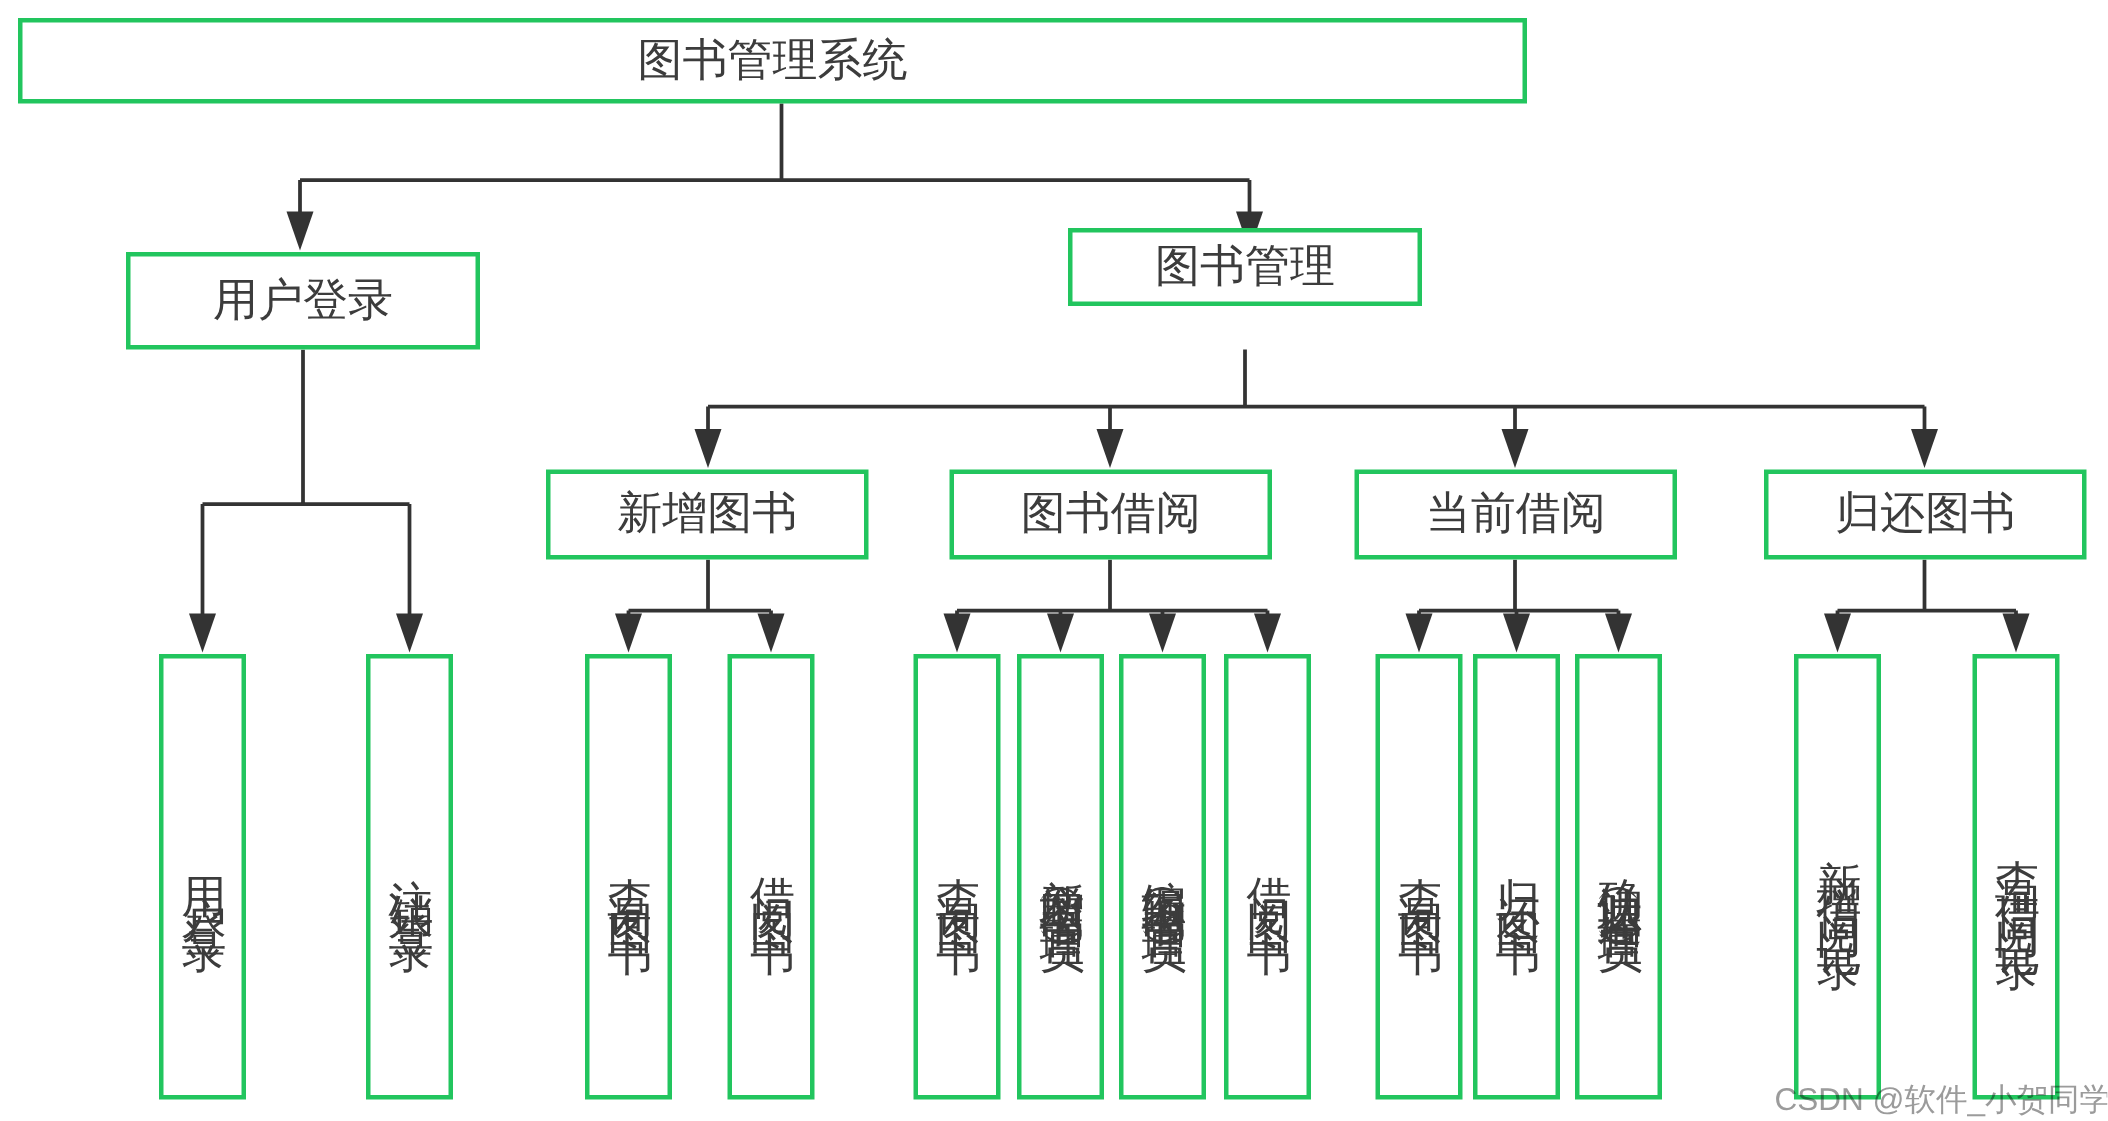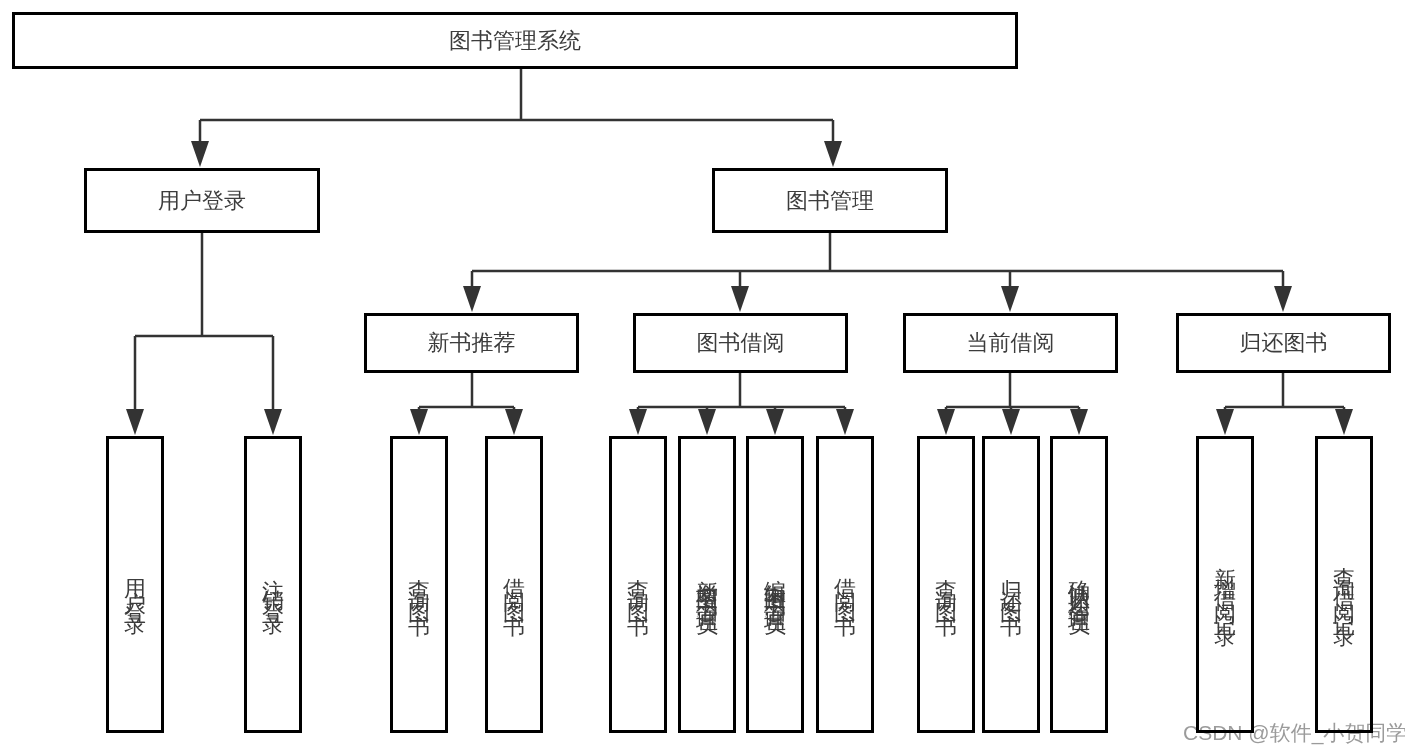--- a/index.html
+++ b/index.html
@@ -18,27 +18,27 @@
   #connectors {
     position: absolute;
     left: 0;
     top: 0;
     width: 1405px;
     height: 747px;
   }
   .node {
     position: absolute;
     box-sizing: border-box;
-    border: 3px solid #000000;
+    border: 3px solid #22c55e;
     background: #ffffff;
     display: flex;
     align-items: center;
     justify-content: center;
     color: #3c3c3c;
-    font-size: 22px;
+    font-size: 30px;
     line-height: 1;
     text-align: center;
     white-space: nowrap;
   }
   .leaf {
     writing-mode: vertical-rl;
     text-orientation: mixed;
     letter-spacing: 12px;
   }
   .leaf.dense {
@@ -90,23 +90,23 @@
       <polygon points="1002,409 1020,409 1011,435"></polygon>
       <polygon points="1070,409 1088,409 1079,435"></polygon>
       <polygon points="1216,409 1234,409 1225,435"></polygon>
       <polygon points="1335,409 1353,409 1344,435"></polygon>
     </g>
   </svg>
 
   <div class="node" style="left:12px; top:12px; width:1006px; height:57px;">图书管理系统</div>
 
   <div class="node" style="left:84px; top:168px; width:236px; height:65px;">用户登录</div>
-  <div class="node" style="left:712px; top:168px; width:236px; height:65px;">图书管理</div>
+  <div class="node" style="left:712px; top:152px; width:236px; height:52px;">图书管理</div>
 
-  <div class="node" style="left:364px; top:313px; width:215px; height:60px;">新书推荐</div>
+  <div class="node" style="left:364px; top:313px; width:215px; height:60px;">新增图书</div>
   <div class="node" style="left:633px; top:313px; width:215px; height:60px;">图书借阅</div>
   <div class="node" style="left:903px; top:313px; width:215px; height:60px;">当前借阅</div>
   <div class="node" style="left:1176px; top:313px; width:215px; height:60px;">归还图书</div>
 
   <div class="node leaf" style="left:106px; top:436px; width:58px; height:297px;">用户登录</div>
   <div class="node leaf" style="left:244px; top:436px; width:58px; height:297px;">注销登录</div>
 
   <div class="node leaf" style="left:390px; top:436px; width:58px; height:297px;">查询图书</div>
   <div class="node leaf" style="left:485px; top:436px; width:58px; height:297px;">借阅图书</div>
 

